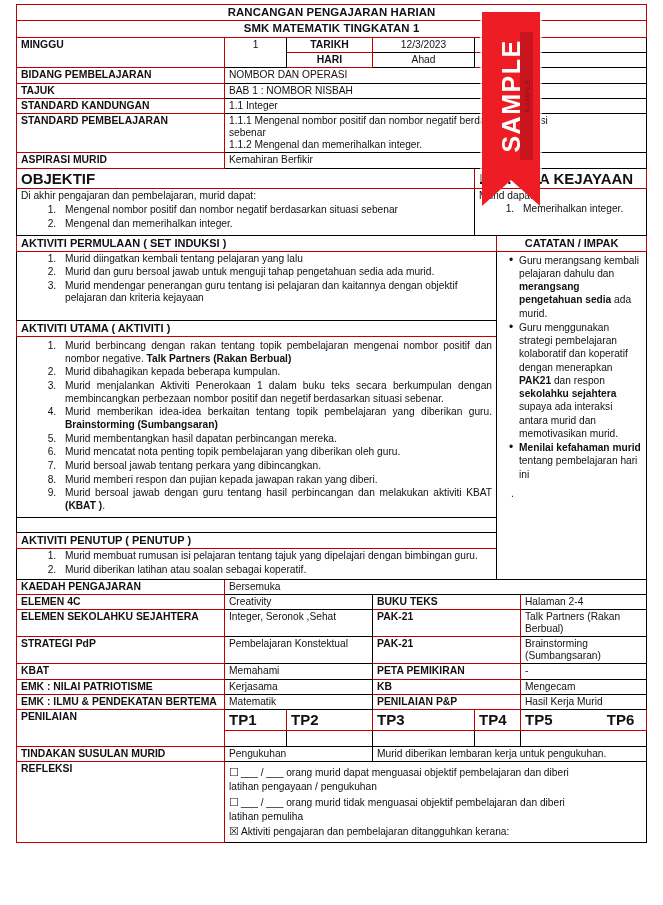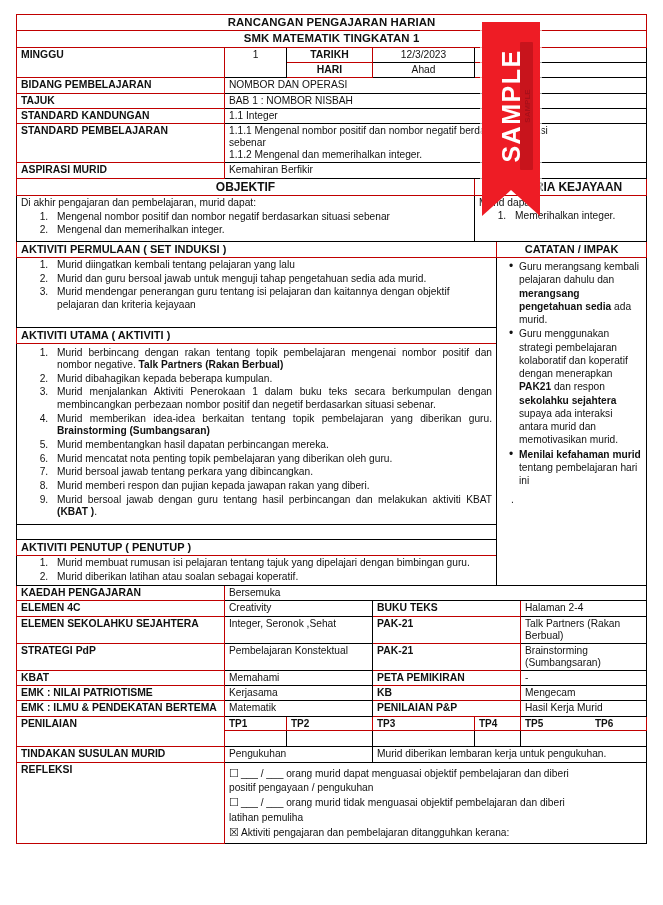--- a/index.html
+++ b/index.html
@@ -8,21 +8,21 @@
     width:663px;height:905px;
     background:#ffffff;
     font-family:"Liberation Sans", sans-serif;
     font-size:10.2px;
     color:#111;
     overflow:hidden;
     position:relative;
   }
   .sheet{
     position:absolute;
-    left:16px; top:14px;
+    left:16px; top:4px;
     width:630px;
     box-sizing:border-box;
   }
   table.rph{
     border-collapse:collapse;
     width:630px;
     table-layout:fixed;
   }
   table.rph td{
     border:1px solid #000;
@@ -50,21 +50,21 @@
     letter-spacing:.1px;
   }
   .vm{vertical-align:middle;}
   
   ol.al{
     margin:0 0 0 0;
     padding:0 0 0 26px;
     list-style-position:outside;
   }
   ol.al > li{
-    margin:0 0 1px 4px;
+    margin:0 0 1px 12px;
     padding-left:6px;
     line-height:1.24;
   }
   ol.al.just > li{text-align:justify;}
   ul.notes{
     margin:0;padding:0 0 0 11px;
     list-style:none;
   }
   ul.notes > li{
     position:relative;
@@ -83,28 +83,28 @@
     background:#f9c9cd;
     border:1px solid #c00000 !important;
     font-weight:bold;
     font-size:11px;
     padding:1px 6px;
   }
   .objhead{
     background:#f9c9cd;
     border:1px solid #c00000 !important;
     font-weight:bold;
-    text-align:center;
-    font-size:12px;
+    text-align:left;
+    font-size:15px;
   }
   .tp-head{
     background:#f9c9cd;
     border:1px solid #c00000 !important;
     font-weight:bold;
-    font-size:10px;
+    font-size:15px;
     padding:1px 5px;
   }
   .lbl{font-weight:bold;font-size:10.4px;margin-left:20px;}
   .val{font-size:10.2px;}
   .refl-line{margin-bottom:1px;line-height:1.3;}
   .cbox{font-size:11px;margin-right:2px;}
   
   .sample-ribbon{
     position:absolute;
     left:466px; top:8px;
@@ -372,21 +372,21 @@
       <td class="pk lbl">TINDAKAN SUSULAN MURID</td>
       <td colspan="2" class="val">Pengukuhan</td>
       <td colspan="4" class="val">Murid diberikan lembaran kerja untuk pengukuhan.</td>
     </tr>
 
     <tr>
       <td class="pk lbl" style="height:78px">REFLEKSI</td>
       <td colspan="6" class="val" style="padding-top:3px">
         <div id="refleksi-lines">
               <div class="refl-line"><span class="cbox">☐</span><span>___ / ___ orang murid dapat menguasai objektif pembelajaran dan diberi</span></div>
-              <div class="refl-line"><span>positif pengayaan / pengukuhan</span></div>
+              <div class="refl-line"><span>latihan pengayaan / pengukuhan</span></div>
               <div class="refl-line"><span class="cbox">☐</span><span>___ / ___ orang murid tidak menguasai objektif pembelajaran dan diberi</span></div>
               <div class="refl-line"><span>latihan pemuliha</span></div>
               <div class="refl-line"><span class="cbox">☒</span><span>Aktiviti pengajaran dan pembelajaran ditangguhkan kerana:</span></div>
             </div>
       </td>
     </tr>
 
   </tbody>
     </table>
 

